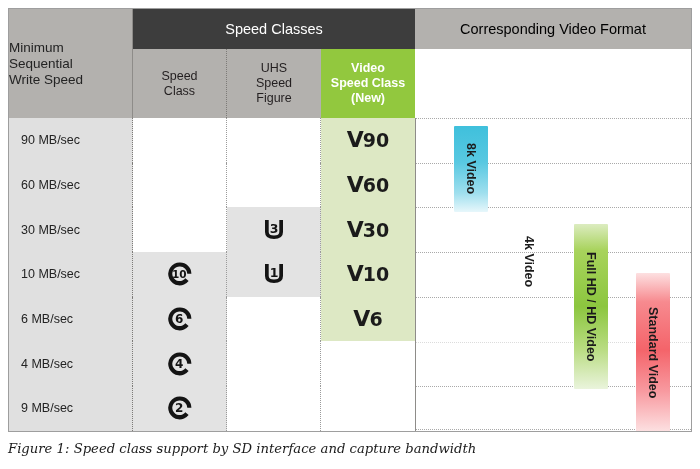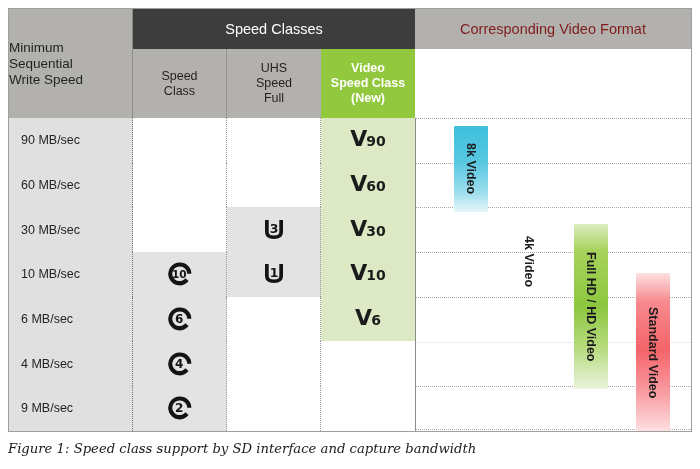--- a/index.html
+++ b/index.html
@@ -40,21 +40,21 @@
     background:#3d3d3d;
     color:#ffffff;
     display:flex;align-items:center;justify-content:center;
     font-size:14.5px;
     box-sizing:border-box;
   }
   .hdr-corresponding{
     position:absolute;left:406px;top:0;
     width:276px;height:40px;
     background:#b3b1ae;
-    color:#7f1d1d;
+    color:#000000;
     display:flex;align-items:center;justify-content:center;
     font-size:14.5px;
     box-sizing:border-box;
   }
 
   .hdr-sub{
     position:absolute;top:40px;height:69px;
     box-sizing:border-box;
     display:flex;align-items:center;justify-content:center;
     text-align:center;
@@ -104,21 +104,21 @@
 
   .uglyph{position:relative;width:26px;height:24px;}
   .uglyph svg{display:block;}
 
   .vglyph{
     display:flex;align-items:baseline;
     font-family:"DejaVu Sans", sans-serif;
     font-weight:bold;color:#1b1b1b;
   }
   .vglyph .v{font-size:22px;line-height:22px;letter-spacing:-1px;}
-  .vglyph .n{font-size:14px;line-height:22px;}
+  .vglyph .n{font-size:19px;line-height:22px;}
 
   
   #chart{
     position:absolute;left:406px;top:109px;
     width:276px;height:313px;
     background:#ffffff;
     border-left:1px solid #8e8c89;
     box-sizing:border-box;
     overflow:hidden;
   }
@@ -167,21 +167,21 @@
       <span>Corresponding Video Format</span>
     </div>
 
     <div class="hdr-sub sc">
       <span style="white-space:pre-line;">Speed
 Class</span>
     </div>
     <div class="hdr-sub uhs">
       <span style="white-space:pre-line;">UHS
 Speed
-Full</span>
+Figure</span>
     </div>
     <div class="hdr-sub vsc">
       <span style="white-space:pre-line;">Video
 Speed Class
 (New)</span>
     </div>
 
 
     <div id="rows">
 

